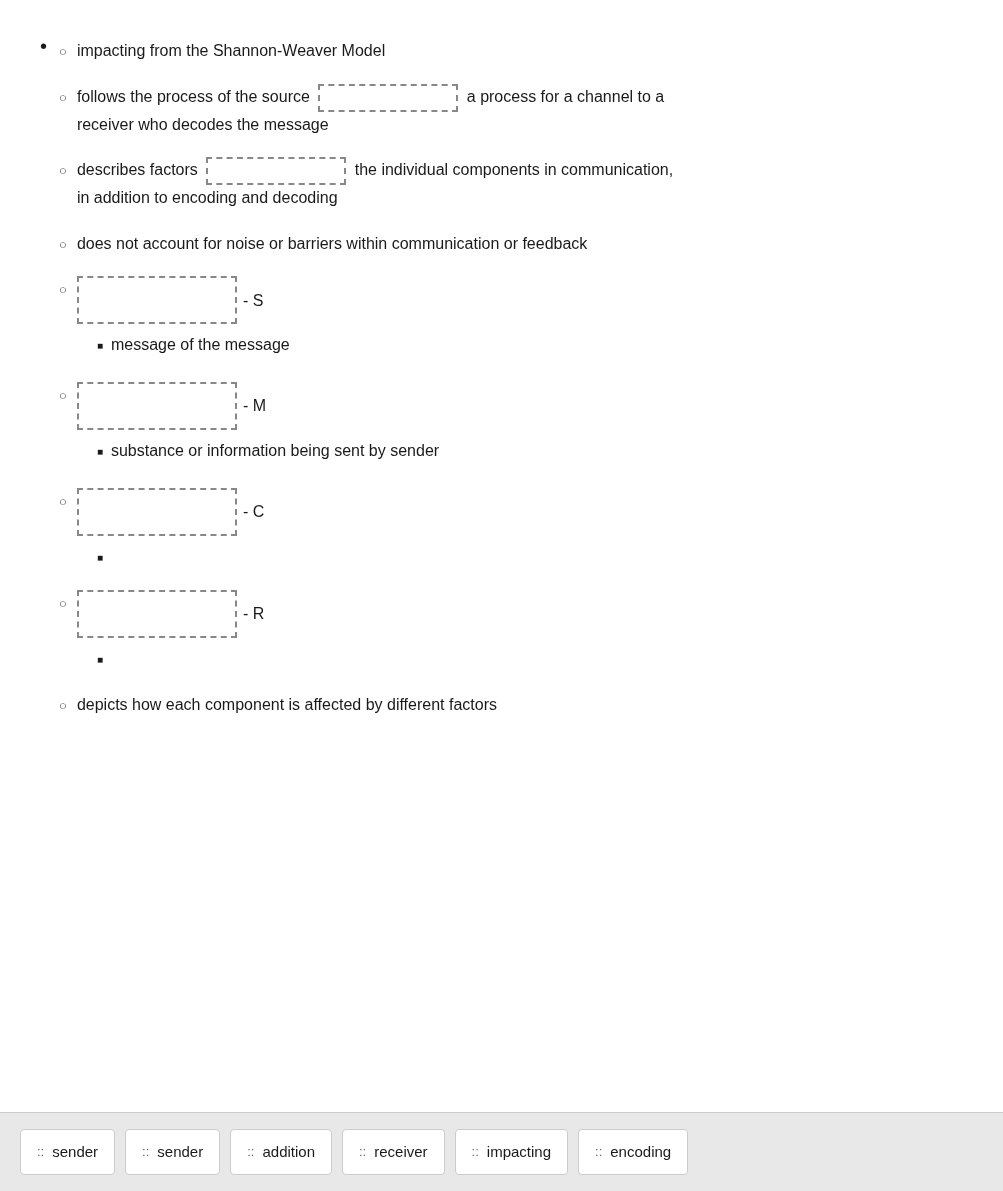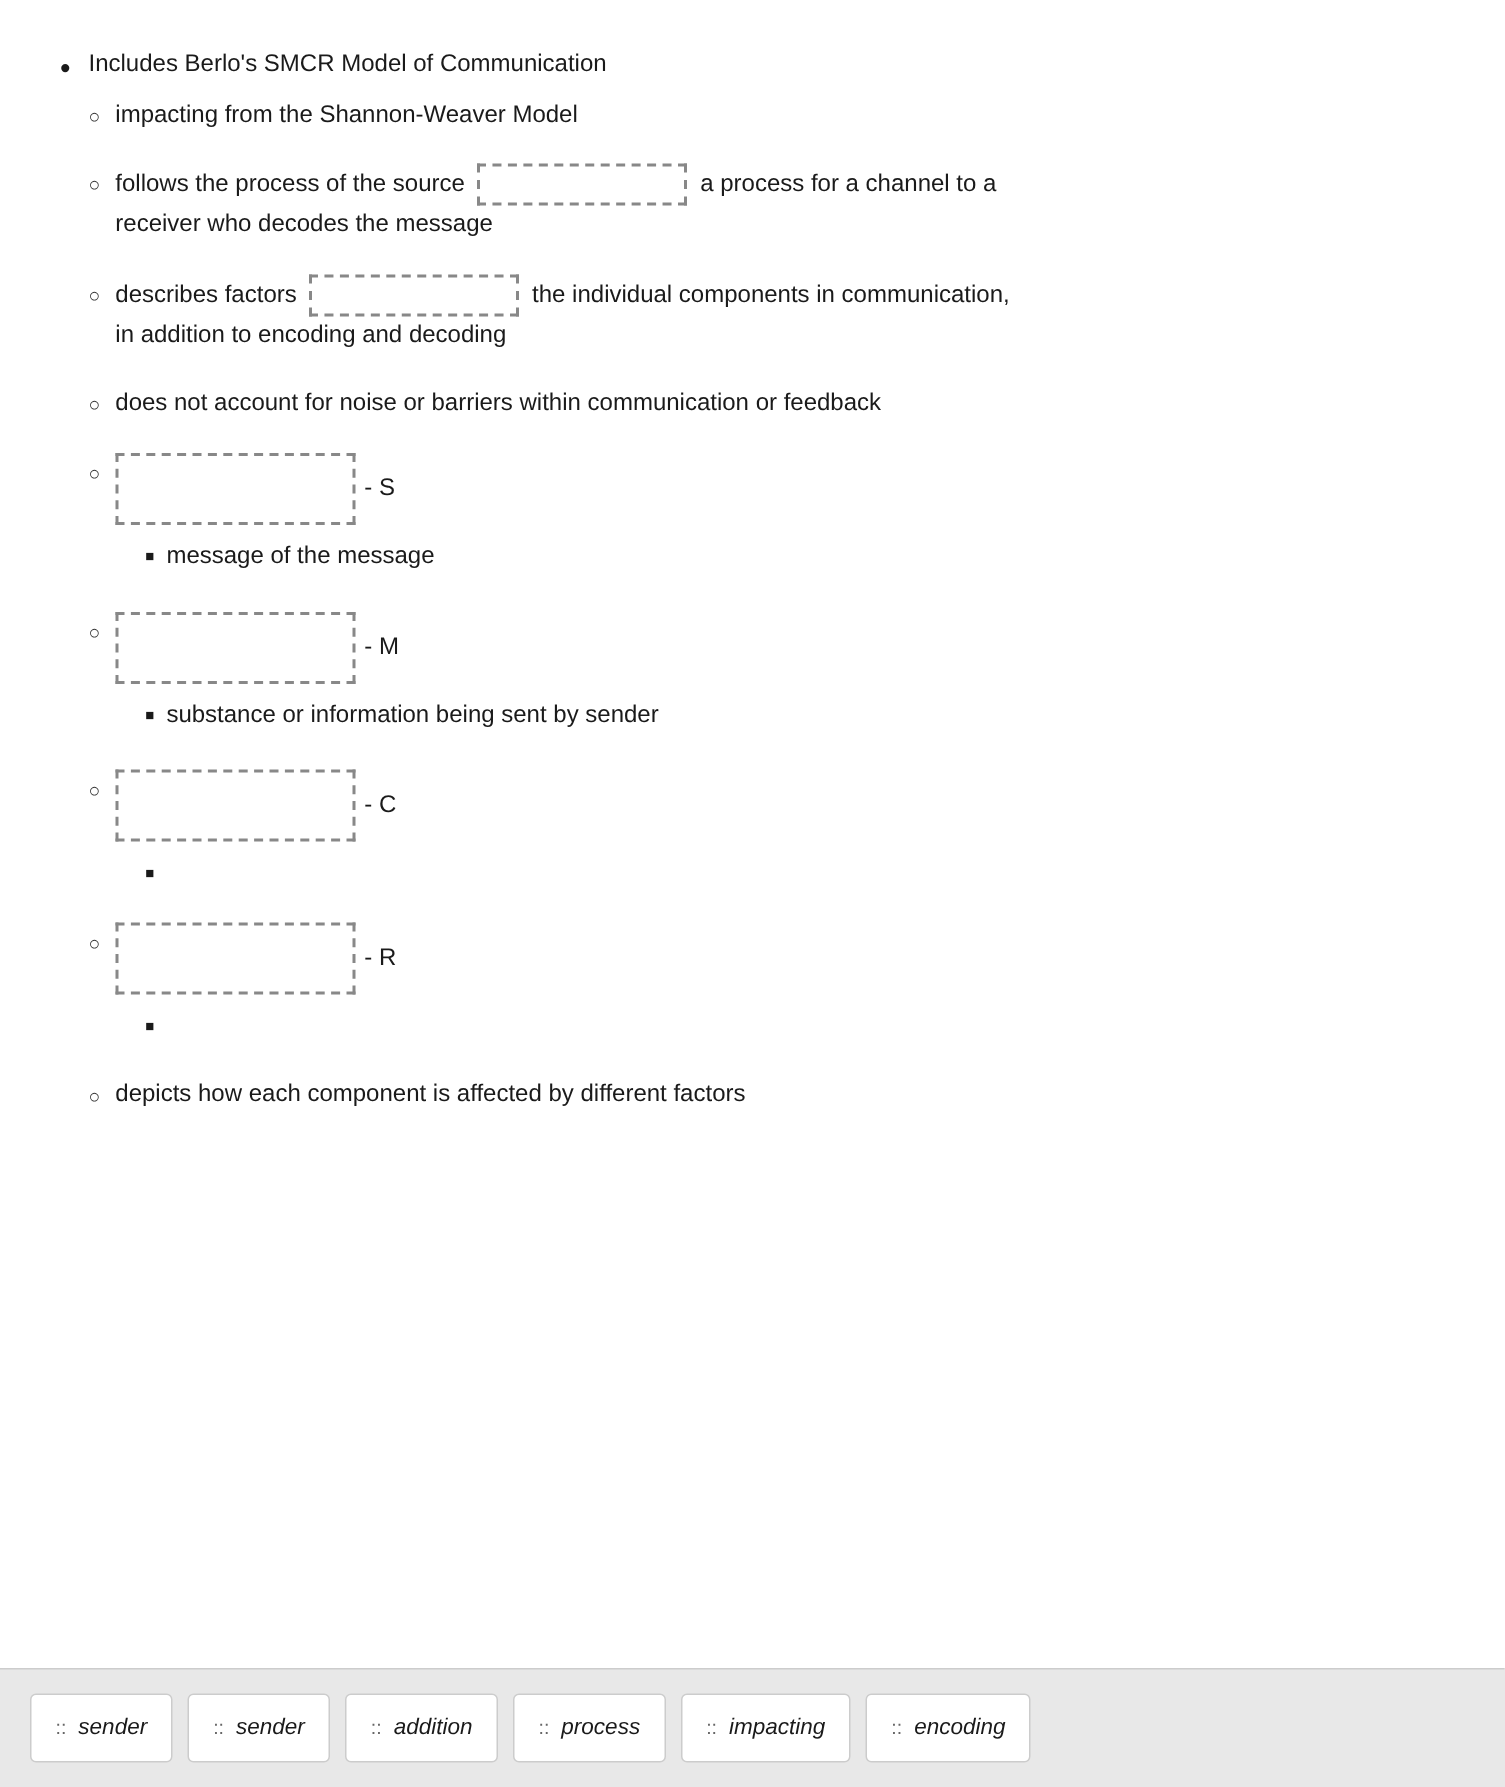--- a/index.html
+++ b/index.html
@@ -140,32 +140,30 @@
       user-select: none;
     }
 
     .drag-icon {
       color: #666;
       font-size: 13px;
     }
 
     .item-text {
       color: #1a1a1a;
-      font-style: italic;
     }
   </style>
 </head>
 <body>
 
 <div class="main-content">
   <ul class="bullet-list">
     <li class="top-level-item">
       <span class="bullet-dot">•</span>
       <div>
-        <span>Includes Berlo's SMCR Model of Communication</span>
 
         <ul class="sub-list">
 
           <li class="sub-item">
             <span class="circle-bullet">○</span>
             <div class="sub-item-content">
               <span>impacting from the Shannon-Weaver Model</span>
             </div>
           </li>
 
@@ -281,21 +279,21 @@
   <div class="drag-chip">
     <span class="drag-icon">::</span>
     <span class="item-text">sender</span>
   </div>
   <div class="drag-chip">
     <span class="drag-icon">::</span>
     <span class="item-text">addition</span>
   </div>
   <div class="drag-chip">
     <span class="drag-icon">::</span>
-    <span class="item-text">process</span>
+    <span class="item-text">receiver</span>
   </div>
   <div class="drag-chip">
     <span class="drag-icon">::</span>
     <span class="item-text">impacting</span>
   </div>
   <div class="drag-chip">
     <span class="drag-icon">::</span>
     <span class="item-text">encoding</span>
   </div>
 </div>

